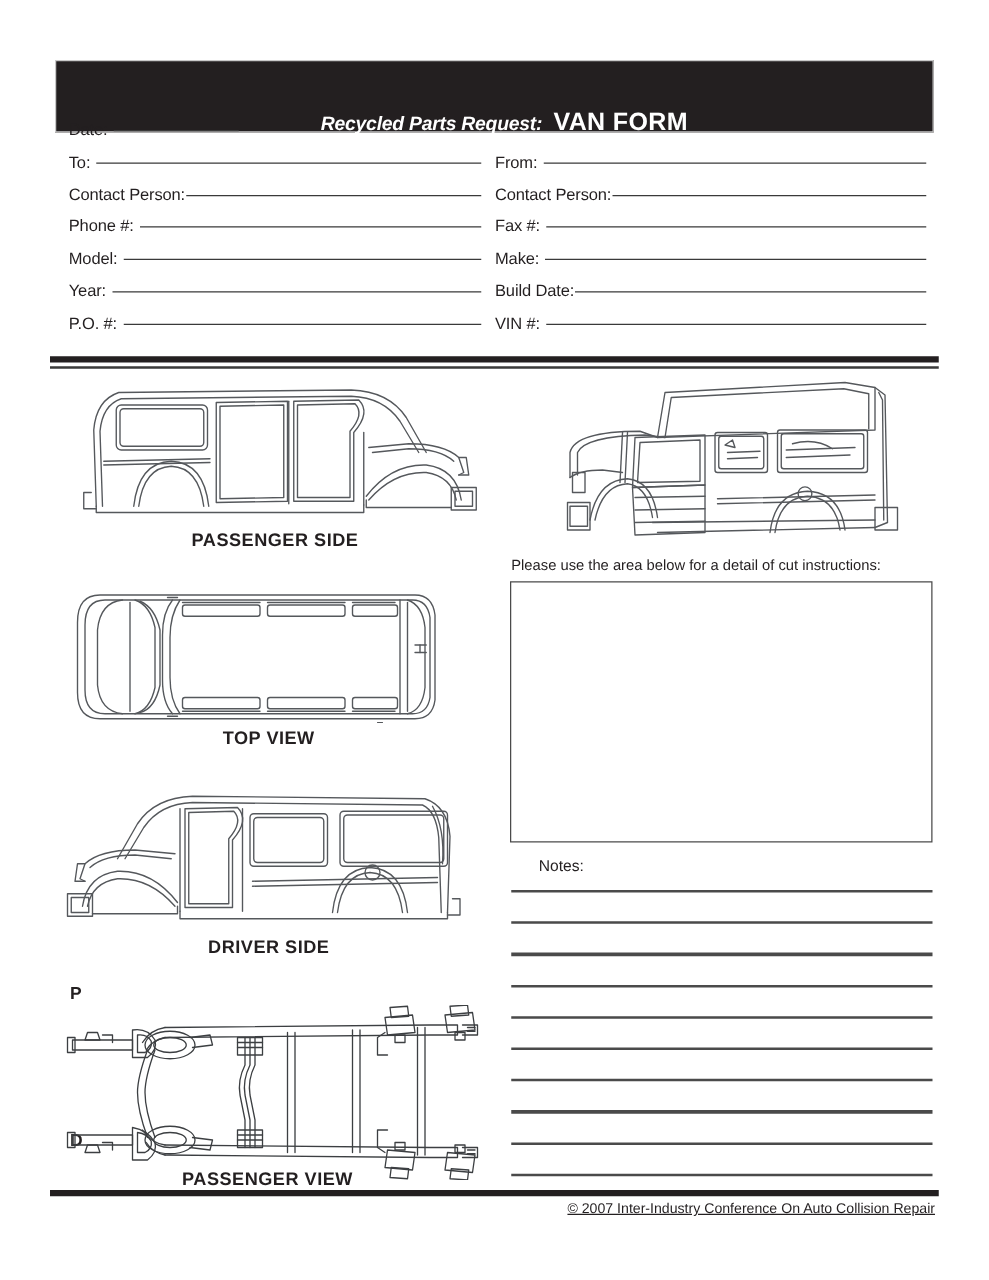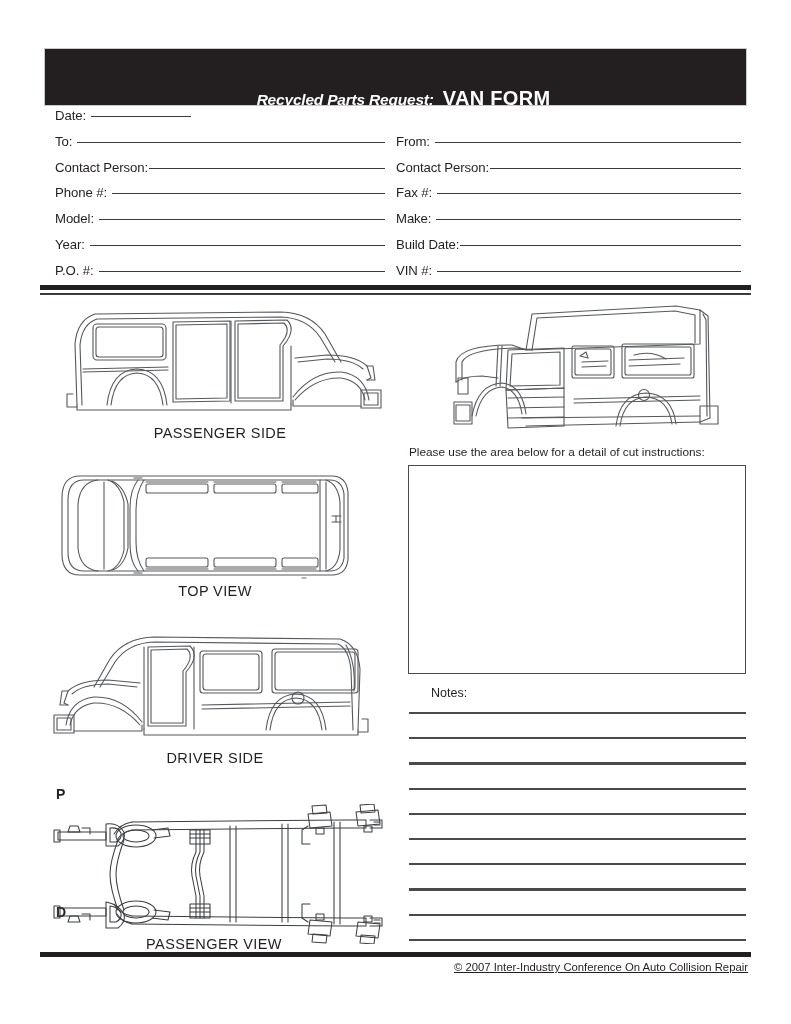--- a/index.html
+++ b/index.html
@@ -59,21 +59,21 @@
   
   .form-area {
     position: absolute;
     left: 44px;
     top: 96px;
     width: 703px;
     height: 180px;
   }
   .field-col {
     position: absolute;
-    top: 12px;
+    top: 0;
   }
   .col-left  { left: 11px;  width: 330px; }
   .col-right { left: 352px; width: 345px; }
 
   .field-row {
     display: flex;
     align-items: baseline;
     height: 25.8px;
   }
   .field-label {
@@ -130,20 +130,21 @@
   }
 
   
   .panel { position: absolute; }
   .panel svg { display: block; }
   .caption {
     text-align: center;
     font-size: 14.5px;
     color: #231f20;
     letter-spacing: 0.4px;
+    font-weight: bold;
   }
 
   #panel-passenger { left: 55px;  top: 300px;  width: 330px; }
   #panel-topview   { left: 50px;  top: 468px;  width: 330px; }
   #panel-driver    { left: 50px;  top: 625px;  width: 330px; }
   #panel-underbody { left: 44px;  top: 786px;  width: 340px; }
   #panel-threeq    { left: 438px; top: 298px;  width: 305px; }
 
   .pd-label {
     position: absolute;

